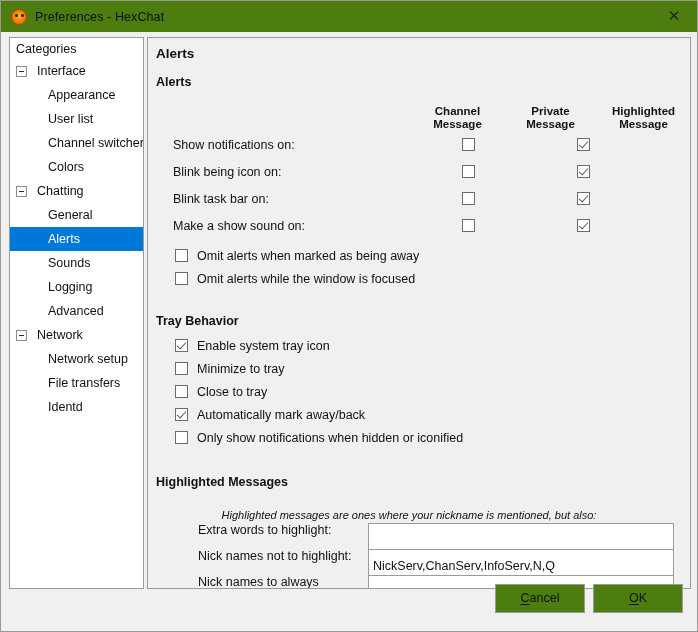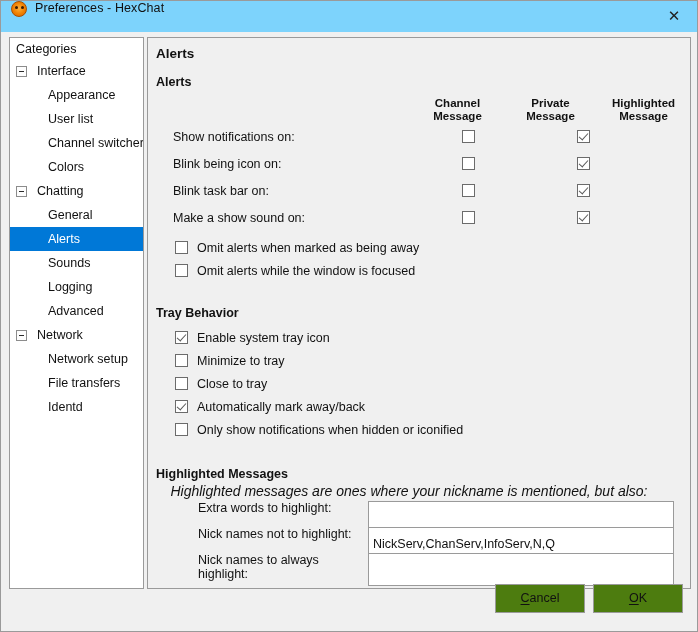--- a/index.html
+++ b/index.html
@@ -20,22 +20,23 @@
     width: 698px; height: 632px;
     background: #f0f0f0;
     border: 1px solid #9a9a9a;
     display: flex;
     flex-direction: column;
   }
 
   
   .titlebar {
     height: 31px;
-    background: #7dd3fc;
-    display: flex;
+    background: #4d7c0f;
+    display: flex;
+    align-items: center;
     flex: 0 0 31px;
     position: relative;
   }
   .titlebar-icon {
     width: 16px; height: 16px;
     margin-left: 10px; margin-right: 8px;
     border-radius: 50%;
     background: radial-gradient(circle at 50% 45%, #ffb13b 0%, #f08000 55%, #d45f00 100%);
     border: 1px solid #a84f00;
     position: relative;
@@ -137,20 +138,21 @@
     font-weight: bold;
     font-size: 12.5px;
     color: #111;
     margin: 14px 0 0 8px;
   }
   .section-title.tray  { margin-top: 24px; }
   .section-title.hl    { margin-top: 26px; }
 
   
   .alerts-grid {
+    margin-top: 8px;
     position: relative;
   }
   .col-headers {
     display: flex;
     padding-left: 25px;
     align-items: flex-end;
     height: 34px;
   }
   .col-head {
     width: 115px;
@@ -209,24 +211,24 @@
   }
   .cb-row .cb { margin-right: 9px; }
   .cb-row .lbl { font-size: 12.5px; color: #111; }
 
   .omit-group { margin-top: 5px; }
   .tray-group { margin-top: 6px; }
 
   
   .hl-note {
     font-style: italic;
-    font-size: 14px;
+    font-size: 11px;
     color: #111;
     text-align: center;
-    margin: 2px 0 2px 0;
+    margin: 20px 0 2px 0;
     padding-right: 20px;
   }
   .hl-row {
     display: flex;
     height: 26px;
     padding-left: 50px;
   }
   .hl-row .hl-label {
     width: 170px;
     flex: 0 0 170px;

